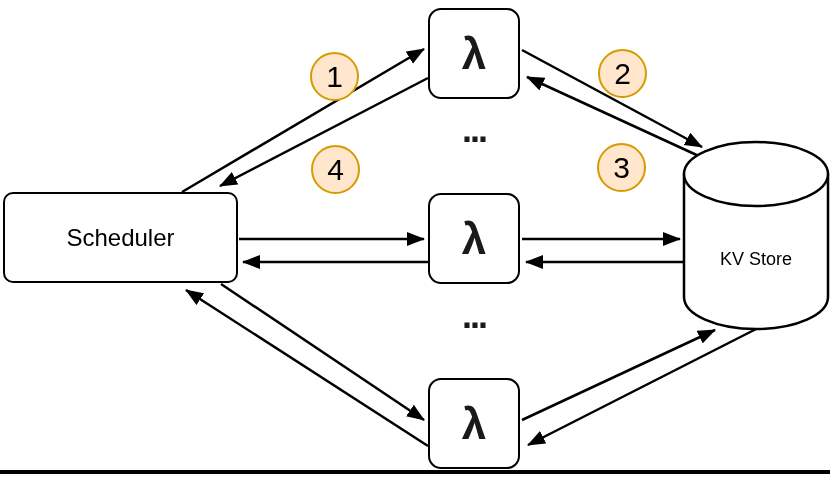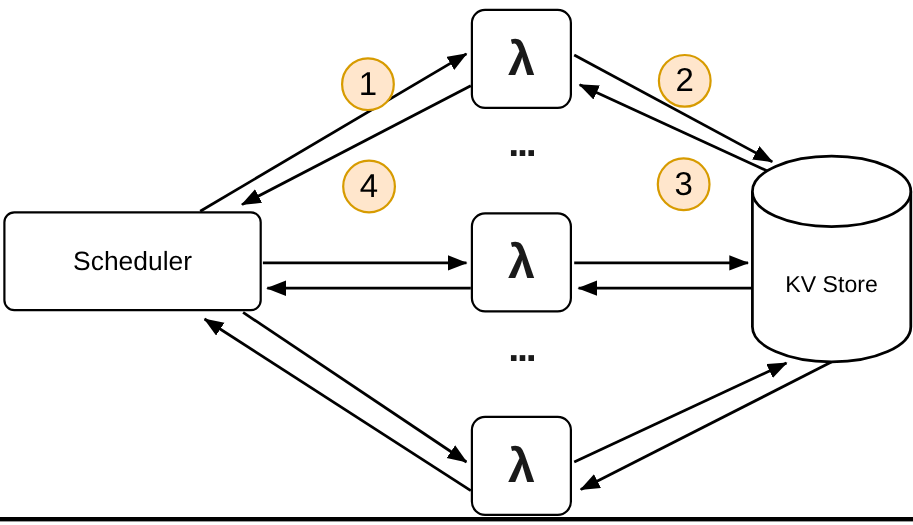--- a/index.html
+++ b/index.html
@@ -56,21 +56,21 @@
     letter-spacing: -2px;
     color: #1a1a1a;
   }
   .ellipsis-top { top: 112px; }
   .ellipsis-bottom { top: 298px; }
   .kv-label {
     position: absolute;
     left: 684px; top: 244px;
     width: 144px;
     text-align: center;
-    font-size: 21px;
+    font-size: 18px;
     line-height: 30px;
   }
   .badge {
     position: absolute;
     width: 49px; height: 49px;
     box-sizing: border-box;
     border-radius: 50%;
     border: 2.5px solid #D79B00;
     background: #FFE6CC;
     display: flex;

